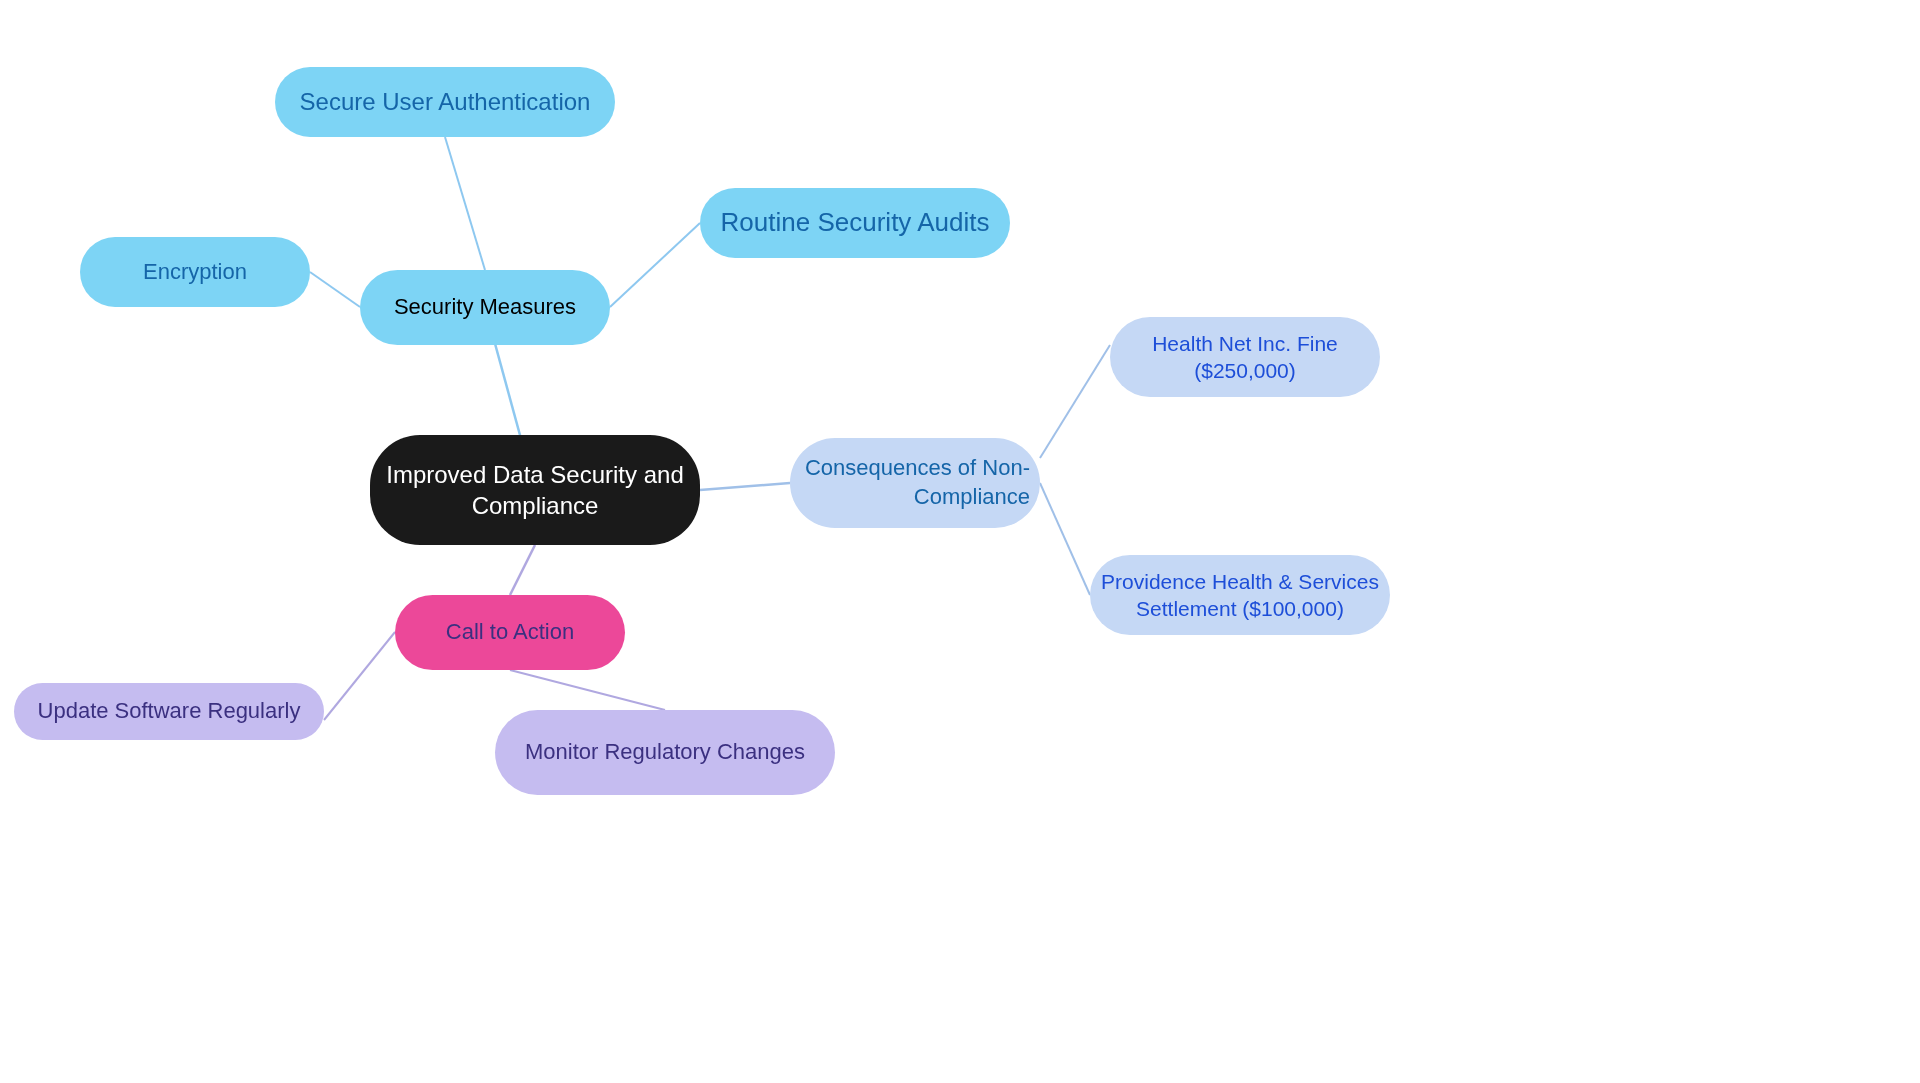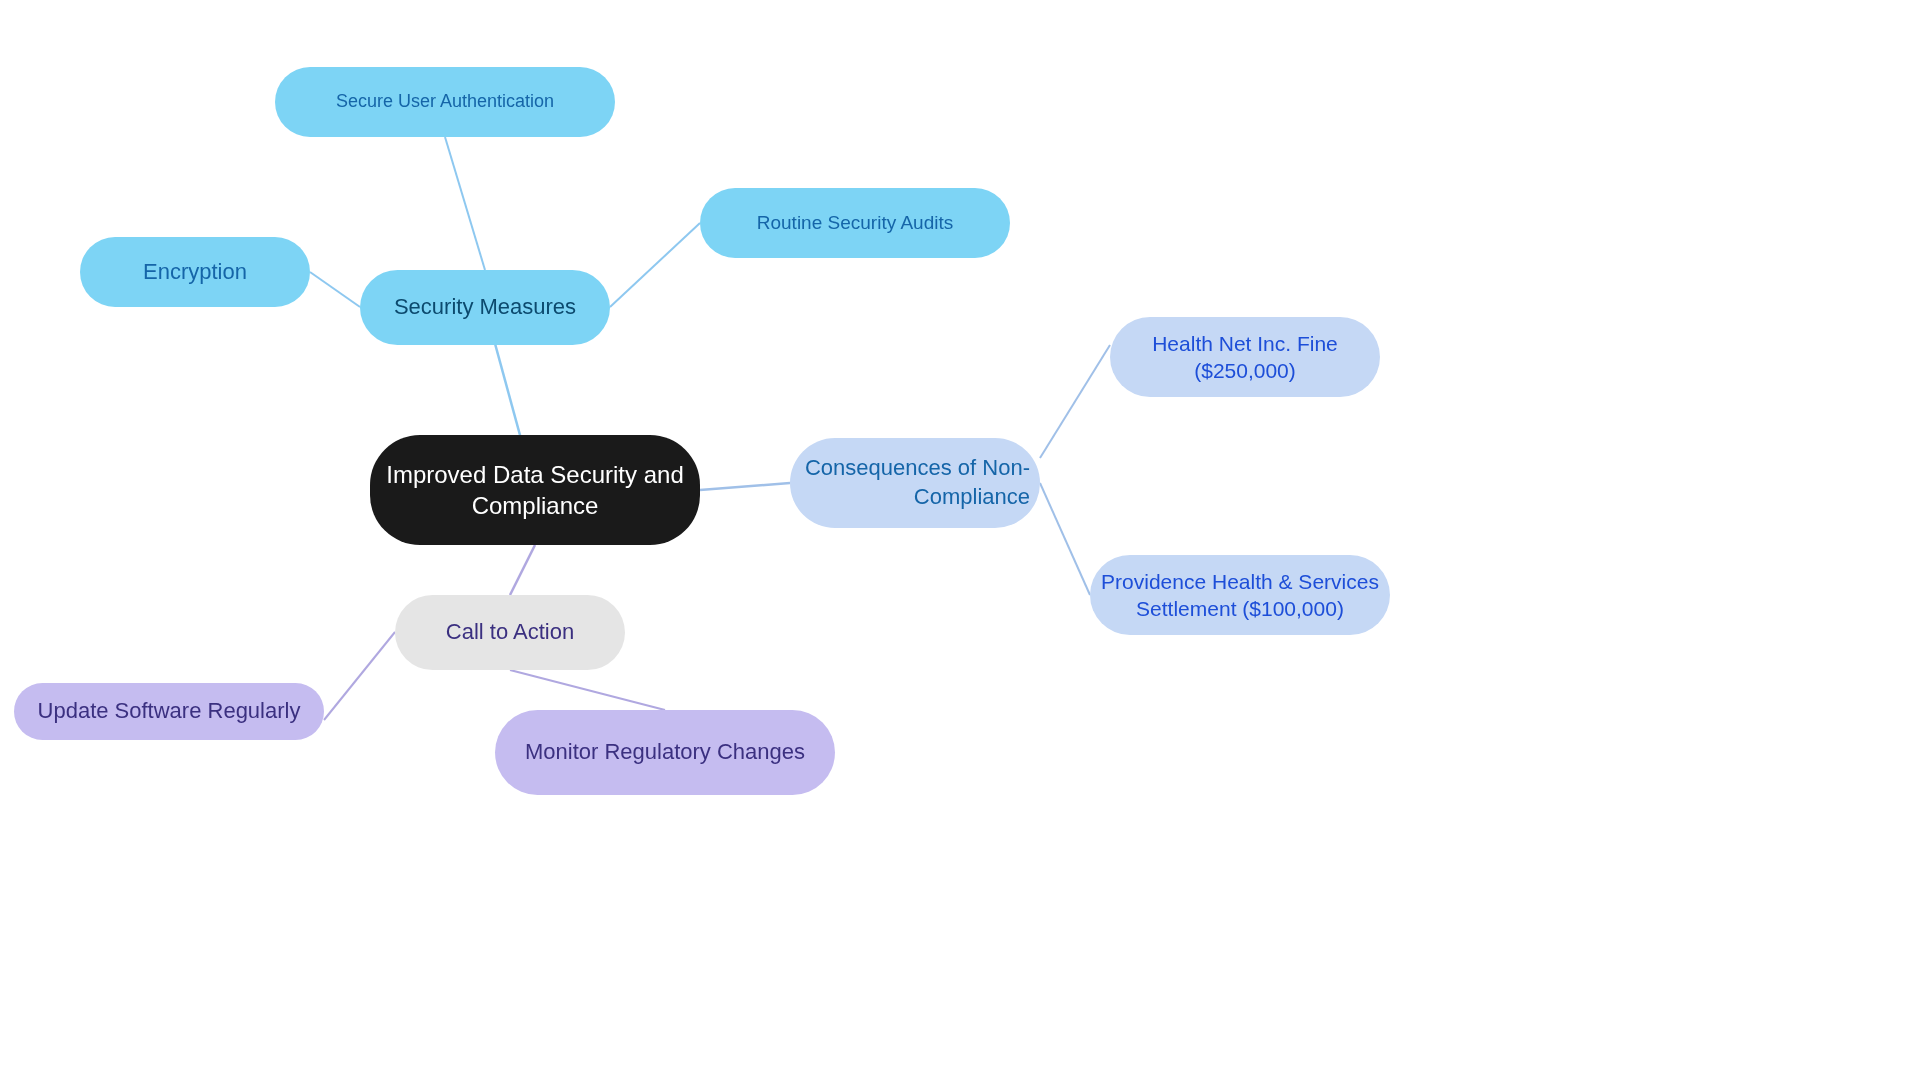--- a/index.html
+++ b/index.html
@@ -43,38 +43,38 @@
       height: 110px;
       left: 370px;
       top: 435px;
       align-items: center;
     }
     .node-central .node-text { font-size: 24px; font-weight: 500; }
 
     
     .node-security-measures {
       background: #7dd4f5;
-      color: #0c4a6e;
+      color: #000000;
       width: 250px;
       height: 75px;
       left: 360px;
       top: 270px;
     }
     .node-security-measures .node-text { font-size: 22px; }
 
     
     .node-auth {
       background: #7dd4f5;
       color: #1565a8;
       width: 340px;
       height: 70px;
       left: 275px;
       top: 67px;
     }
-    .node-auth .node-text { font-size: 18px; }
+    .node-auth .node-text { font-size: 24px; }
 
     
     .node-encryption {
       background: #7dd4f5;
       color: #1565a8;
       width: 230px;
       height: 70px;
       left: 80px;
       top: 237px;
     }
@@ -82,21 +82,21 @@
 
     
     .node-audits {
       background: #7dd4f5;
       color: #1565a8;
       width: 310px;
       height: 70px;
       left: 700px;
       top: 188px;
     }
-    .node-audits .node-text { font-size: 19px; }
+    .node-audits .node-text { font-size: 26px; }
 
     
     .node-consequences {
       background: #c5d8f5;
       color: #1565a8;
       width: 250px;
       height: 90px;
       left: 790px;
       top: 438px;
       text-align: right;
@@ -121,21 +121,21 @@
       width: 300px;
       height: 80px;
       left: 1090px;
       top: 555px;
       text-align: center;
     }
     .node-providence .node-text { font-size: 21px; }
 
     
     .node-cta {
-      background: #e5e5e5;
+      background: #ec4899;
       color: #3b3080;
       width: 230px;
       height: 75px;
       left: 395px;
       top: 595px;
     }
     .node-cta .node-text { font-size: 22px; }
 
     
     .node-update {

